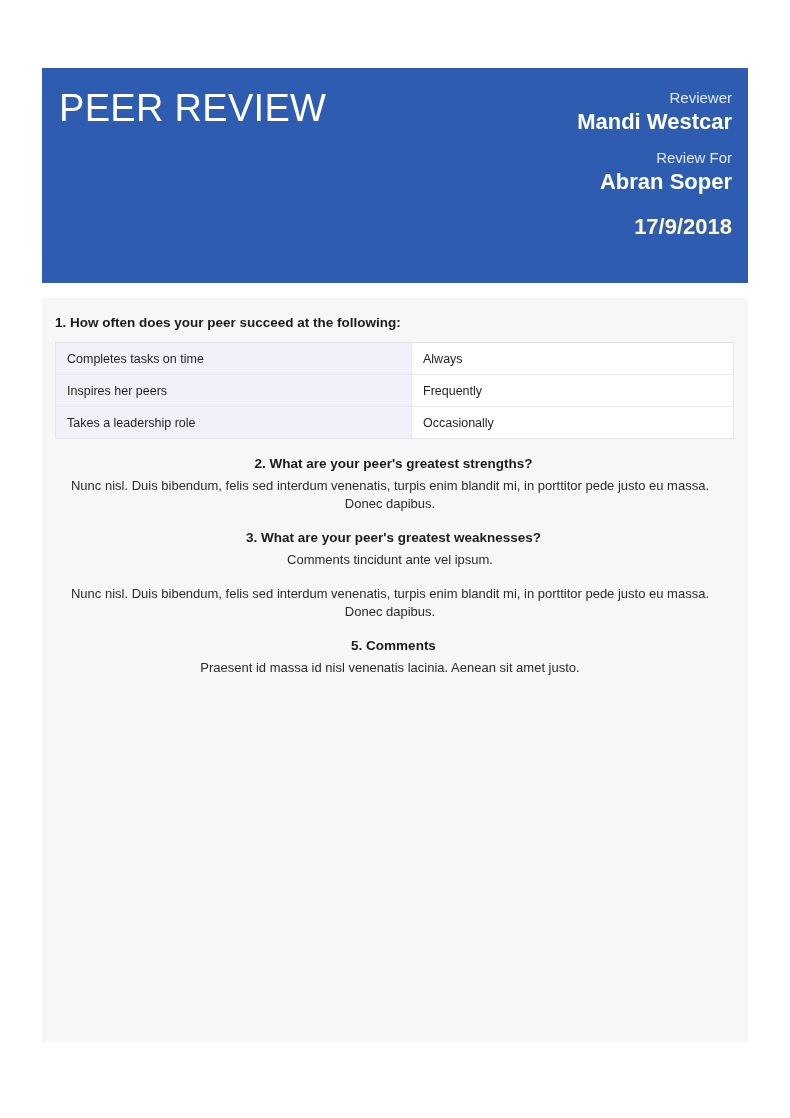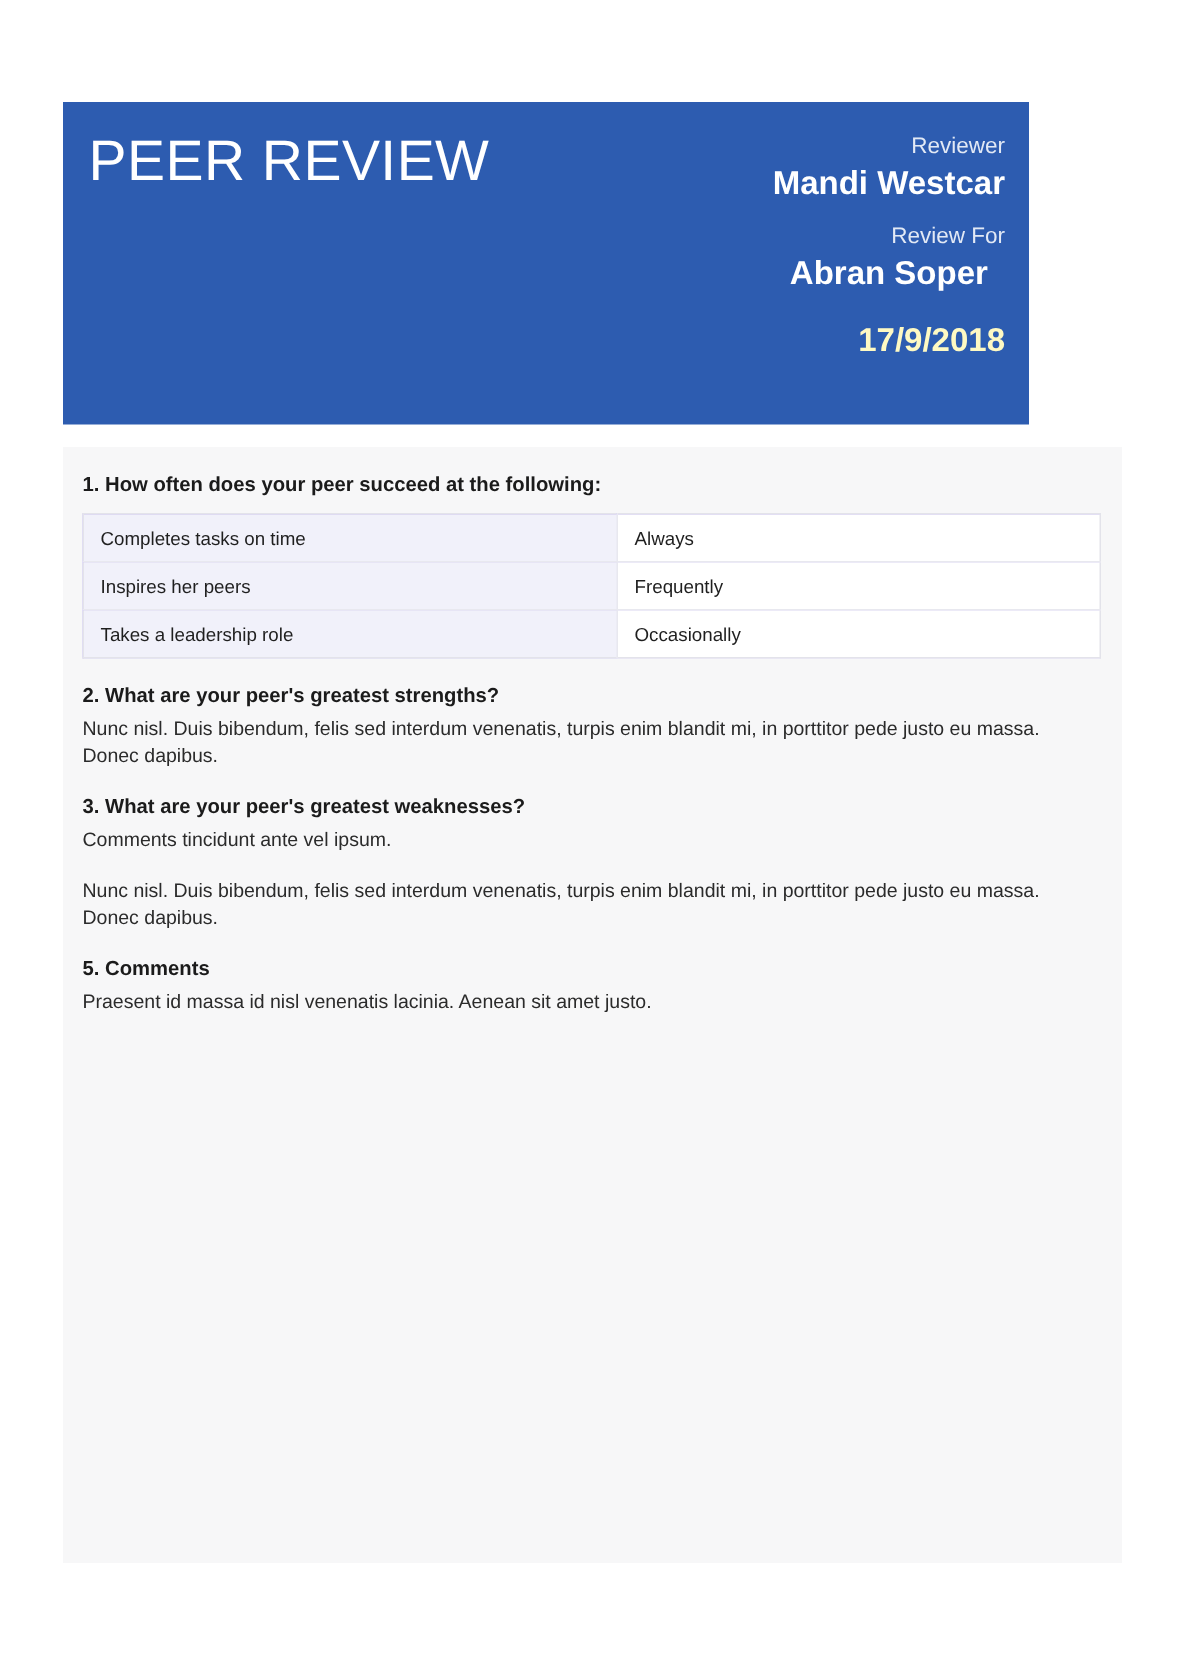--- a/index.html
+++ b/index.html
@@ -20,21 +20,21 @@
     height: 1118px;
     background: #ffffff;
     overflow: hidden;
   }
 
   
   .header {
     position: absolute;
     left: 42px;
     top: 68px;
-    width: 644px;
+    width: 706px;
     height: 215px;
     background: #2d5cb0;
     box-sizing: border-box;
     display: flex;
     flex-direction: row;
     justify-content: space-between;
   }
 
   .header-title {
     padding: 17px 0 0 17px;
@@ -60,21 +60,21 @@
     margin: 0;
   }
   .meta-value {
     font-size: 22px;
     font-weight: bold;
     line-height: 29px;
     margin: 0 0 12px 0;
     color: #ffffff;
     white-space: nowrap;
   }
-  .meta-value.last { margin-bottom: 16px; text-align: center; }
+  .meta-value.last { margin-bottom: 16px; }
   .meta-date {
     font-size: 22px;
     font-weight: bold;
     line-height: 29px;
     margin: 8px 0 0 0;
     color: #fef9c3;
   }
 
   
   .panel {
@@ -88,37 +88,37 @@
     padding: 16px 16px 0 13px;
   }
 
   .q-heading {
     font-size: 13.5px;
     font-weight: bold;
     color: #1b1b1b;
     margin: 0 0 4px 0;
     line-height: 18px;
   }
-  .q-block { margin-top: 16px; }
+  .q-block { margin-top: 16px; text-align: center; }
   .q-answer {
     font-size: 13px;
     font-weight: 400;
     color: #2b2b2b;
     line-height: 18px;
     margin: 0;
     max-width: 670px;
   }
 
   
   .rating-table {
     margin-top: 10px;
     width: 679px;
     border-collapse: collapse;
     border: 1px solid #e3e3ea;
-    background: #c4b5fd;
+    background: #bef264;
     table-layout: fixed;
   }
   .rating-table td {
     height: 31px;
     padding: 0 0 0 11px;
     font-size: 12.5px;
     color: #1f1f1f;
     border-bottom: 1px solid #e8e8ef;
     vertical-align: middle;
     line-height: 16px;

